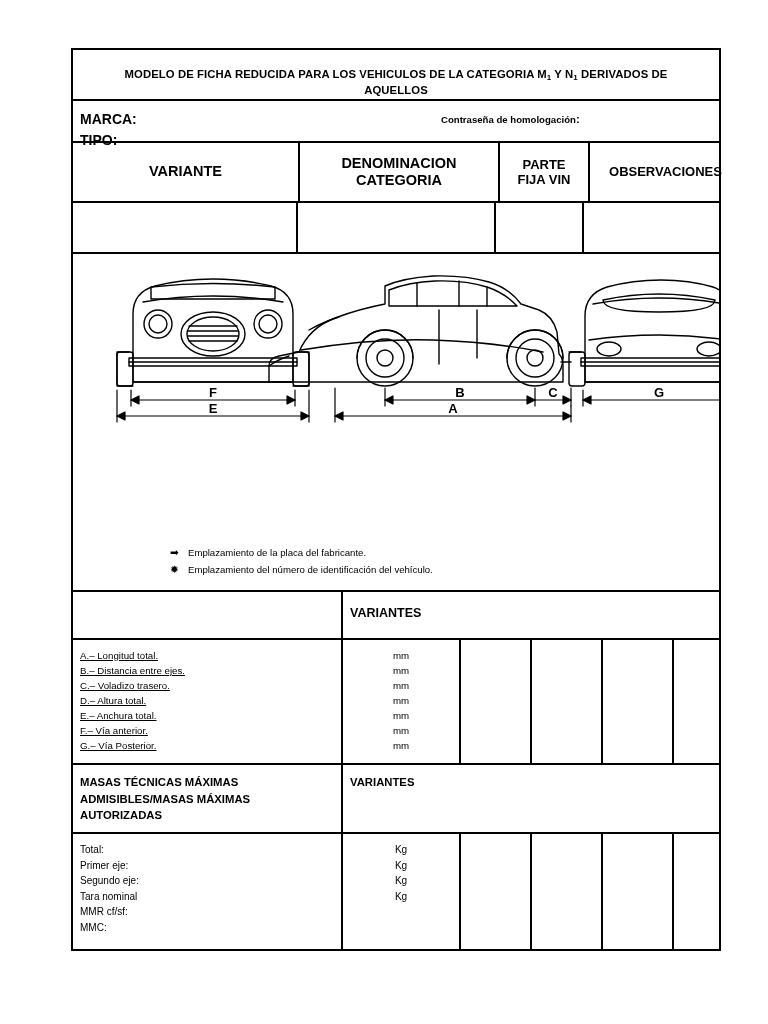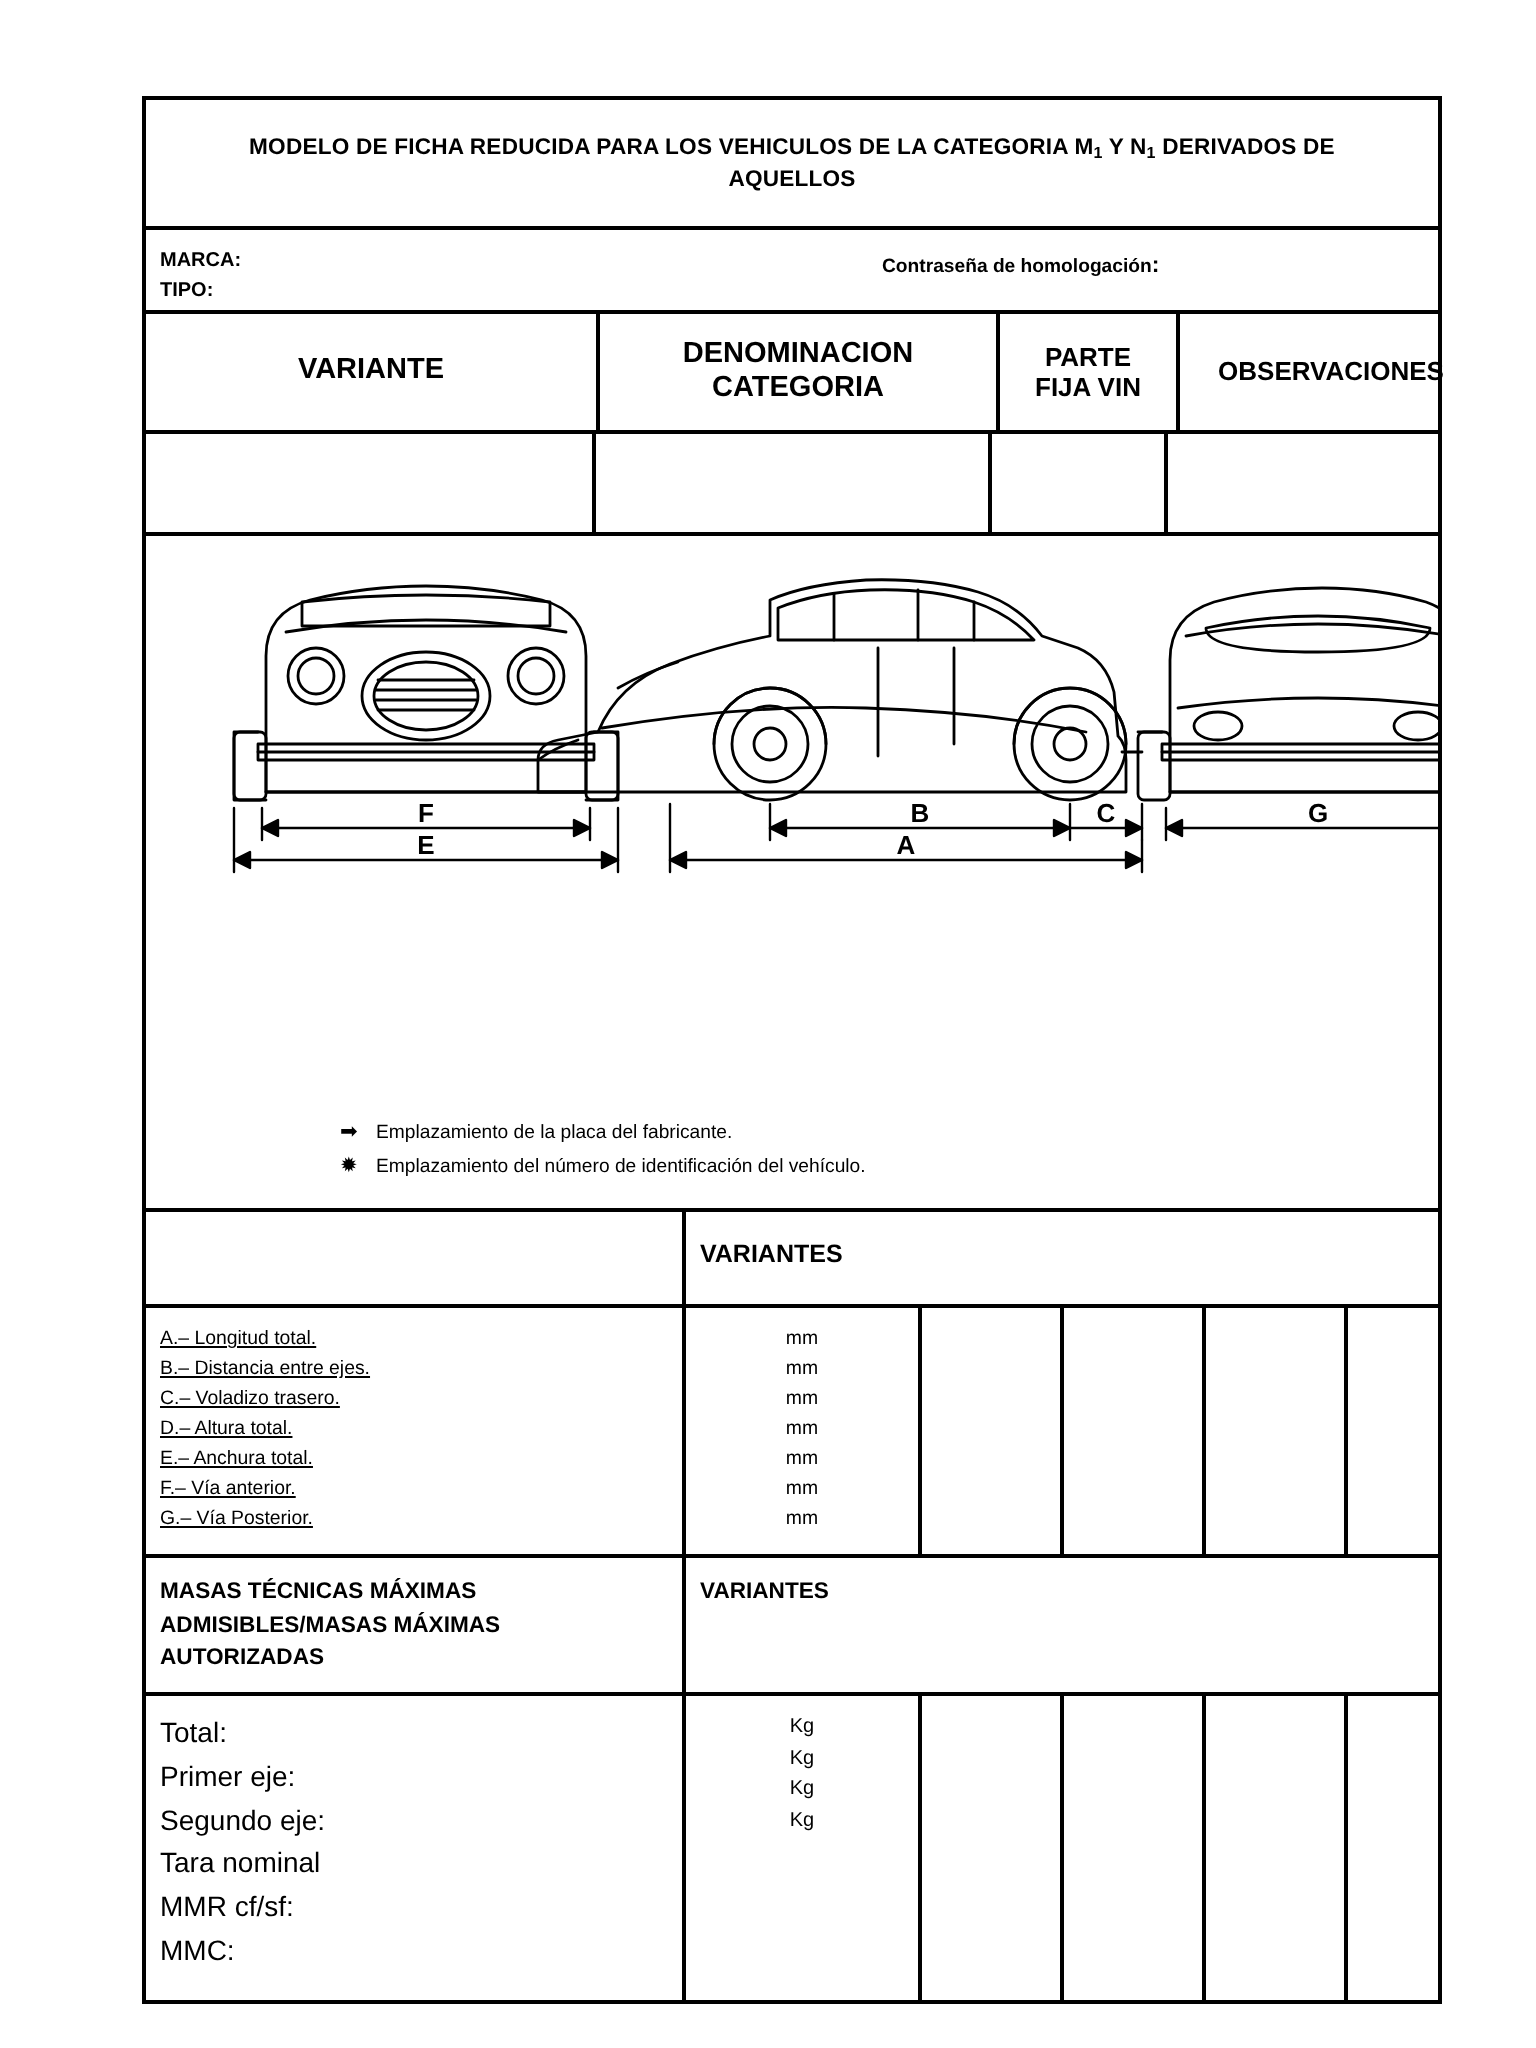--- a/index.html
+++ b/index.html
@@ -24,21 +24,21 @@
     box-sizing: border-box;
   }
   .row {
     border-bottom: 2px solid #000;
     box-sizing: border-box;
   }
   .row:last-child { border-bottom: none; }
 
   
   .title-cell {
-    padding: 16px 22px 14px 22px;
+    padding: 16px 22px 0 22px;
     text-align: center;
     font-weight: bold;
     font-size: 11.3px;
     line-height: 1.45;
     letter-spacing: 0.1px;
   }
   .title-cell sub {
     font-size: 8px;
     vertical-align: baseline;
     position: relative;
@@ -48,21 +48,21 @@
   
   .marca-row {
     position: relative;
     padding: 9px 0 8px 0;
     min-height: 42px;
   }
   .marca-left {
     position: absolute;
     left: 7px;
     top: 8px;
-    font-size: 10px;
+    font-size: 14px;
     font-weight: bold;
     line-height: 1.5;
   }
   .marca-right {
     position: absolute;
     left: 368px;
     top: 12px;
     font-size: 9.6px;
     font-weight: bold;
   }
@@ -144,21 +144,21 @@
     padding: 8px 0 10px 0;
     text-align: center;
   }
   .masas-title {
     font-weight: bold;
     font-size: 11.3px;
     line-height: 1.45;
     padding: 9px 0 9px 7px;
   }
   .masas-labels {
-    font-size: 14px;
+    font-size: 10px;
     line-height: 1.55;
     padding: 8px 0 14px 7px;
   }
   .masas-units {
     font-size: 10px;
     line-height: 1.55;
     padding: 8px 0 14px 0;
     text-align: center;
   }
 </style>

